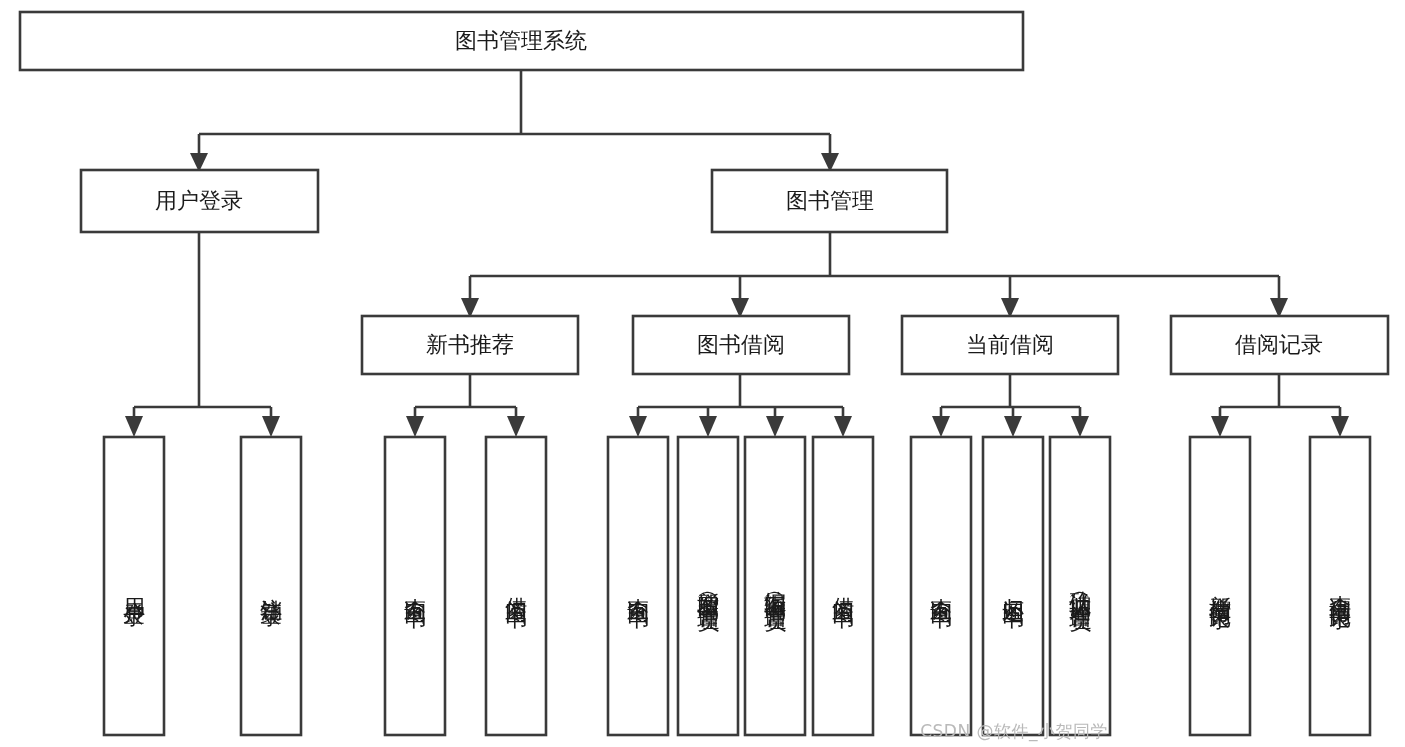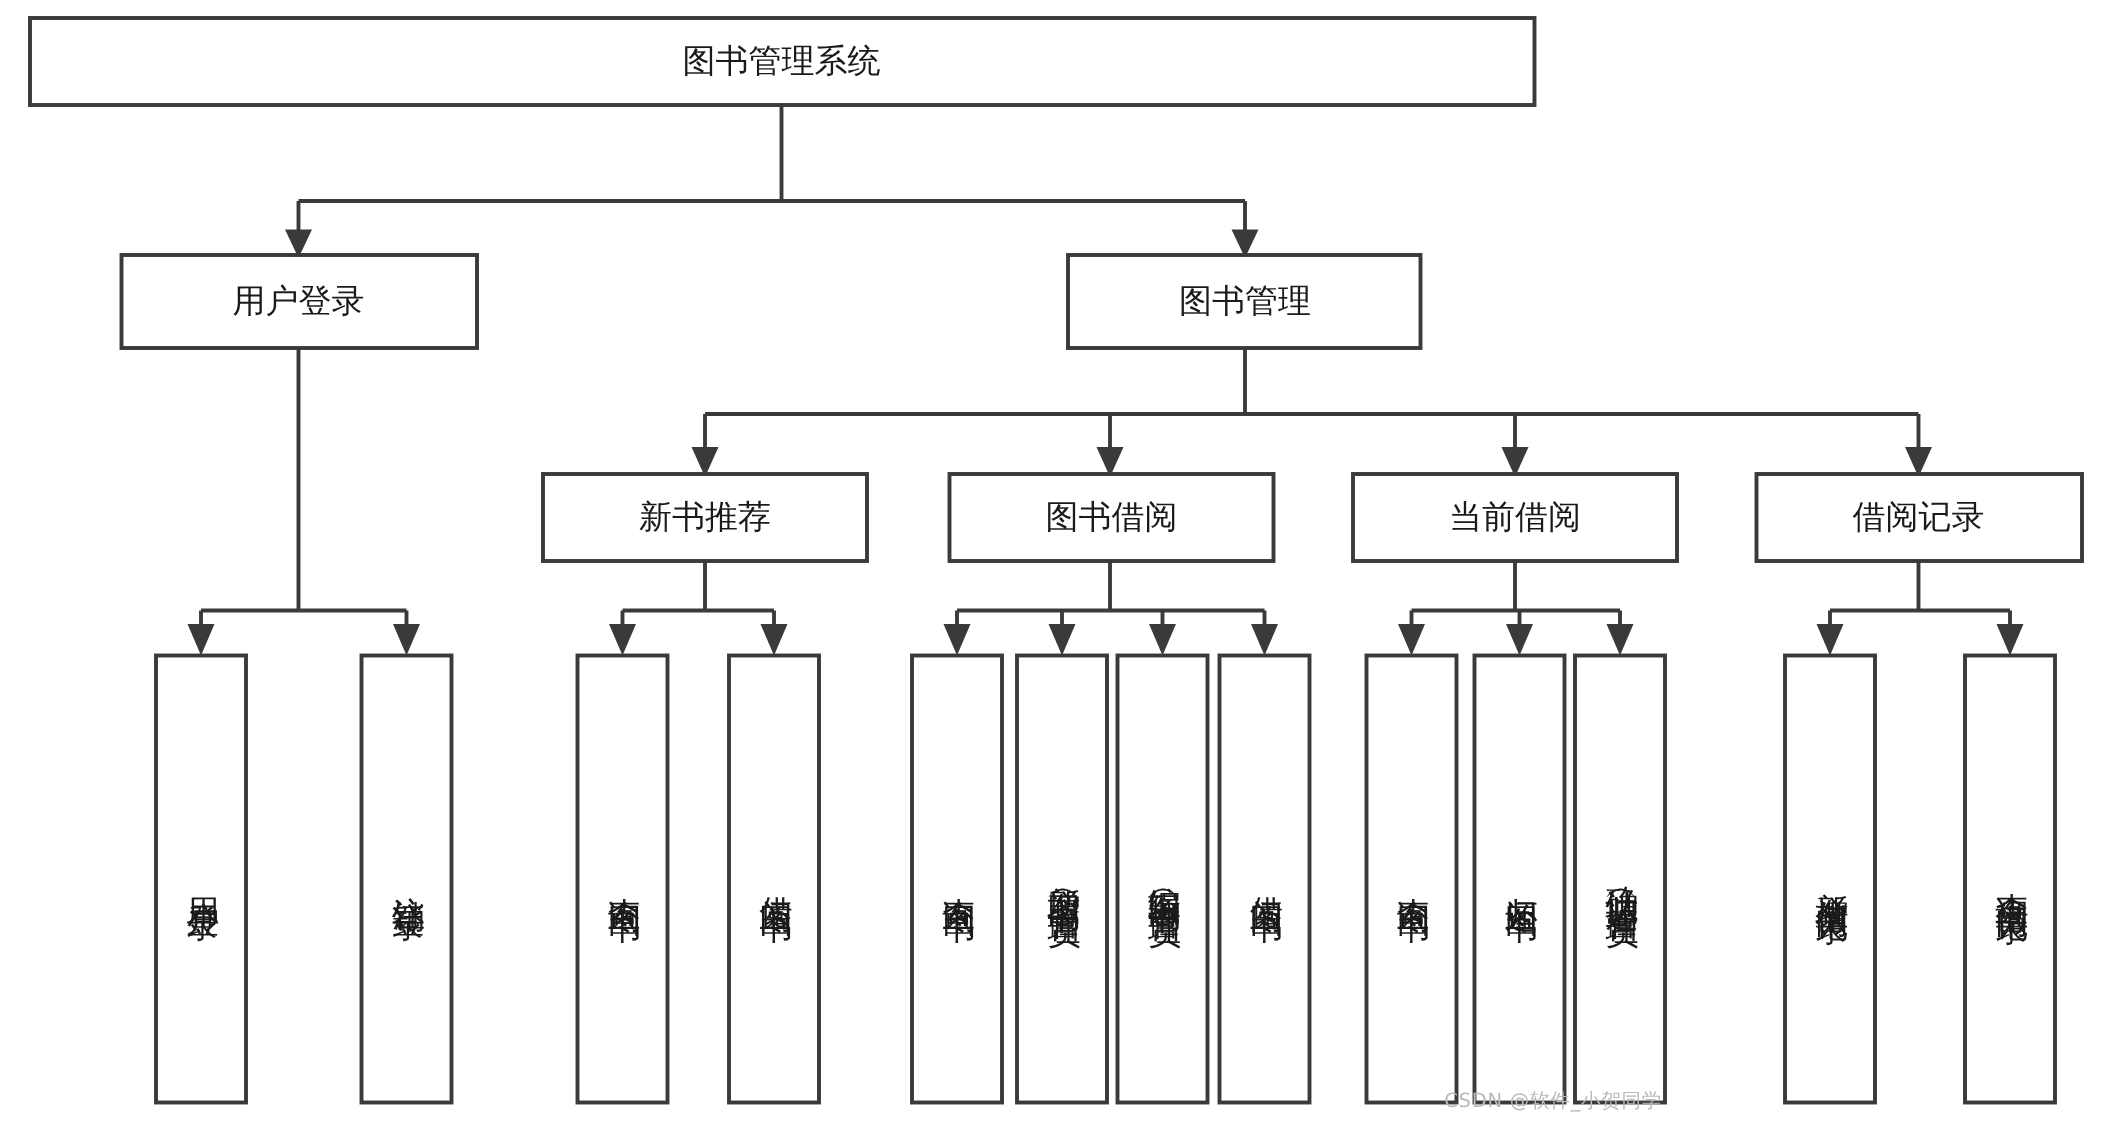--- a/index.html
+++ b/index.html
@@ -62,21 +62,21 @@
     align-items: center;
     justify-content: center;
     text-align: center;
     pointer-events: none;
   }
   #watermark {
     position: absolute;
     right: 8px;
     bottom: 4px;
     font-family: "DejaVu Sans", "Liberation Sans", sans-serif;
-    font-size: 13px;
+    font-size: 17px;
     color: #b9b9b9;
     white-space: nowrap;
     letter-spacing: 0.5px;
   }
 </style>
 </head>
 <body>
 
 <div id="diagram-root">
 

